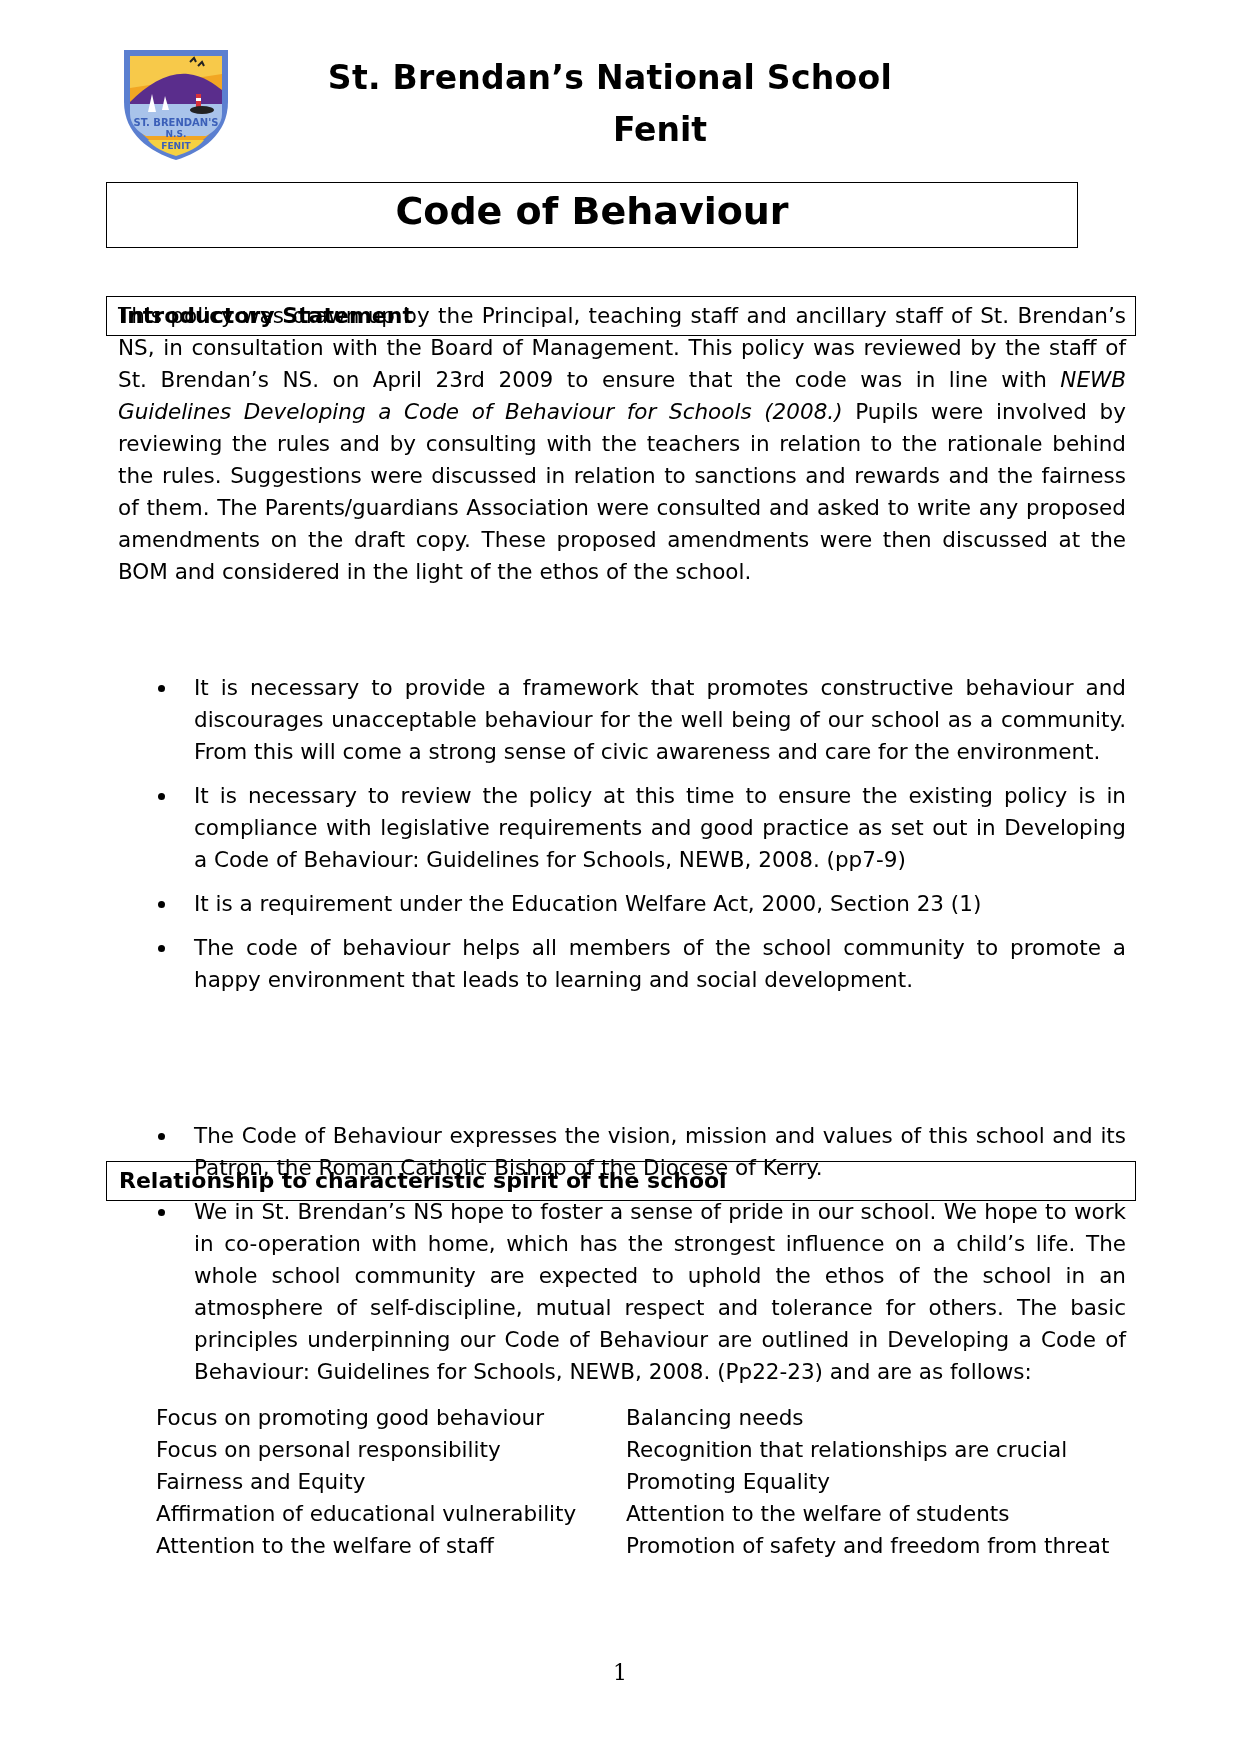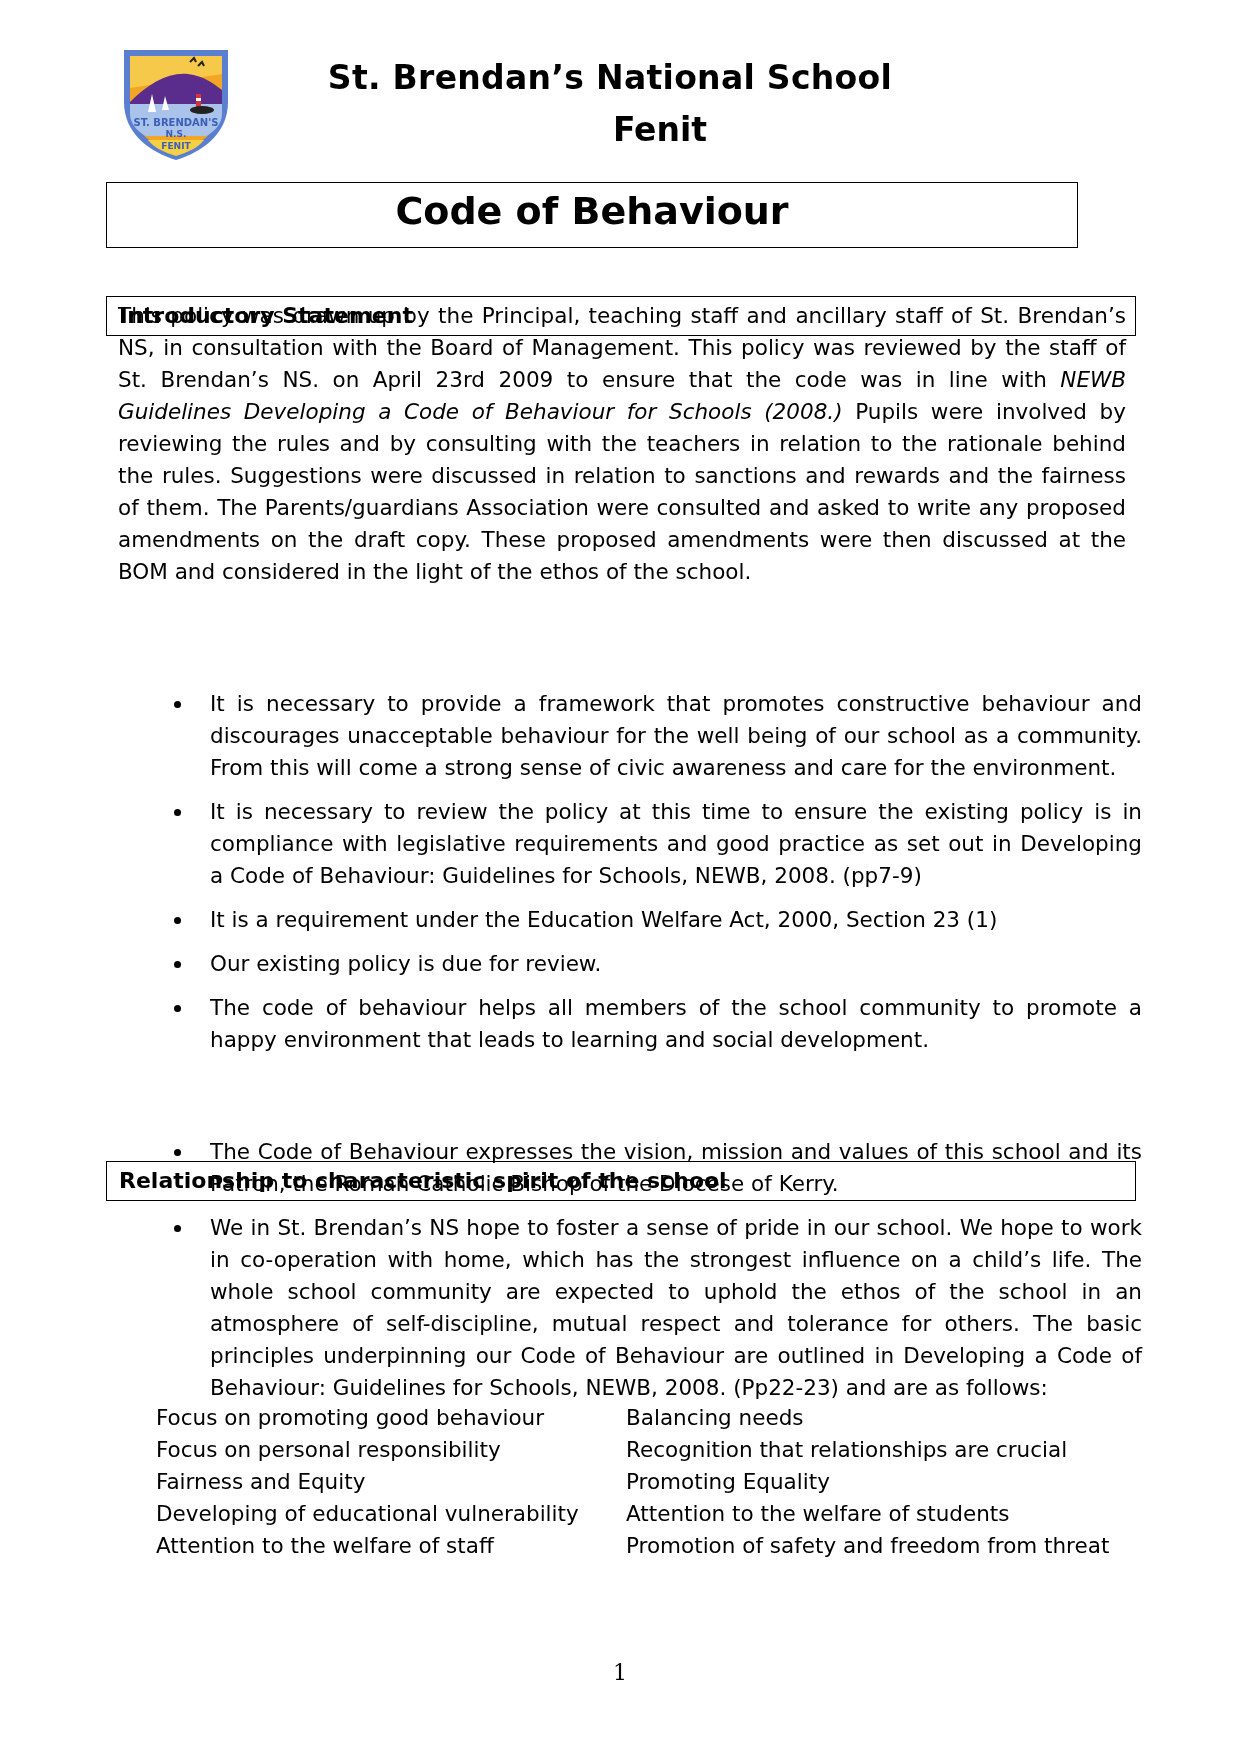--- a/index.html
+++ b/index.html
@@ -18,21 +18,21 @@
   .title-box span { font-size: 38px; font-weight: bold; line-height: 56px; }
 
   .sec-head { position: absolute; left: 106px; width: 1030px; height: 40px; border: 1.5px solid #000;
               box-sizing: border-box; padding-left: 12px; font-size: 22px; font-weight: bold;
               line-height: 38px; margin-top: 48px; }
 
   .para { position: absolute; left: 118px; width: 1008px; font-size: 21.5px; line-height: 32px;
           text-align: justify; }
   .para i { font-style: italic; }
 
-  ul.bullets { position: absolute; left: 106px; width: 1020px; margin: 16px; padding: 0; list-style: none; }
+  ul.bullets { position: absolute; left: 106px; width: 1020px; margin: 0; padding: 0; list-style: none; }
   ul.bullets li { position: relative; padding-left: 88px; font-size: 21.5px; line-height: 32px;
                   text-align: justify; margin-bottom: 12px; }
   ul.bullets li .dot { position: absolute; left: 52px; top: 13px; width: 7px; height: 7px;
                        border-radius: 50%; background: #000; }
 
   .principles { position: absolute; left: 156px; top: 1402px; width: 970px; font-size: 21.5px; line-height: 32px; }
   .principles .row { display: flex; }
   .principles .col-l { width: 470px; }
   .principles .col-r { width: 500px; text-align: justify; text-align-last: left; }
 
@@ -71,21 +71,20 @@
     <span>Code of Behaviour</span>
   </div>
 
   <div class="sec-head" style="top:248px;">Introductory Statement</div>
   <div class="para" style="top:300px;"><span>This policy was drawn up by the Principal, teaching staff and ancillary staff of St. Brendan’s NS, in consultation with the Board of Management.  This policy was reviewed by the staff of St. Brendan’s NS. on April 23rd 2009 to ensure that the code was in line with </span><i>NEWB Guidelines Developing a Code of Behaviour for Schools (2008.)</i><span> Pupils were involved by reviewing the rules and by consulting with the teachers in relation to the rationale behind the rules. Suggestions were discussed in relation to sanctions and rewards and the fairness of them. The Parents/guardians Association were consulted and asked to write any proposed amendments on the draft copy. These proposed amendments were then discussed at the BOM and considered in the light of the ethos of the school.</span></div>
 
   <ul class="bullets" style="top:672px;">
     <li><span class="dot"></span><span>It is necessary to provide a framework that promotes constructive behaviour and discourages unacceptable behaviour for the well being of our school as a community. From this will come a strong sense of civic awareness and care for the environment.</span></li>
     <li><span class="dot"></span><span>It is necessary to review the policy at this time to ensure the existing policy is in compliance with legislative requirements and good practice as set out in Developing a Code of Behaviour: Guidelines for Schools, NEWB, 2008. (pp7-9)</span></li>
     <li><span class="dot"></span><span>It is a requirement under the Education Welfare Act, 2000, Section 23 (1)</span></li>
-    <li><span class="dot"></span><span>Our existing policy is due for review.</span></li>
     <li><span class="dot"></span><span>The code of behaviour helps all members of the school community to promote a happy environment that leads to learning and social development.</span></li>
   </ul>
 
   <div class="sec-head" style="top:1113px;">Relationship to characteristic spirit of the school</div>
   <ul class="bullets" style="top:1120px;">
     <li><span class="dot"></span><span>The Code of Behaviour expresses the vision, mission and values of this school and its Patron, the Roman Catholic Bishop of the Diocese of Kerry.</span></li>
     <li><span class="dot"></span><span>We in St. Brendan’s NS hope to foster a sense of pride in our school. We hope to work in co-operation with home, which has the strongest influence on a child’s life. The whole school community are expected to uphold the ethos of the school in an atmosphere of self-discipline, mutual respect and tolerance for others. The basic principles underpinning our Code of Behaviour are outlined in Developing a Code of Behaviour: Guidelines for Schools, NEWB, 2008. (Pp22-23) and are as follows:</span></li>
   </ul>
 
   <div class="principles">
@@ -95,21 +94,21 @@
     </div>
     <div class="row">
       <div class="col-l">Focus on personal responsibility</div>
       <div class="col-r">Recognition that relationships are crucial</div>
     </div>
     <div class="row">
       <div class="col-l">Fairness and Equity</div>
       <div class="col-r">Promoting Equality</div>
     </div>
     <div class="row">
-      <div class="col-l">Developing of educational vulnerability</div>
+      <div class="col-l">Affirmation of educational vulnerability</div>
       <div class="col-r">Attention to the welfare of students</div>
     </div>
     <div class="row">
       <div class="col-l">Attention to the welfare of staff</div>
       <div class="col-r">Promotion of safety and freedom from threat</div>
     </div>
   </div>
 
   <div class="page-num">1</div>
 </div>

